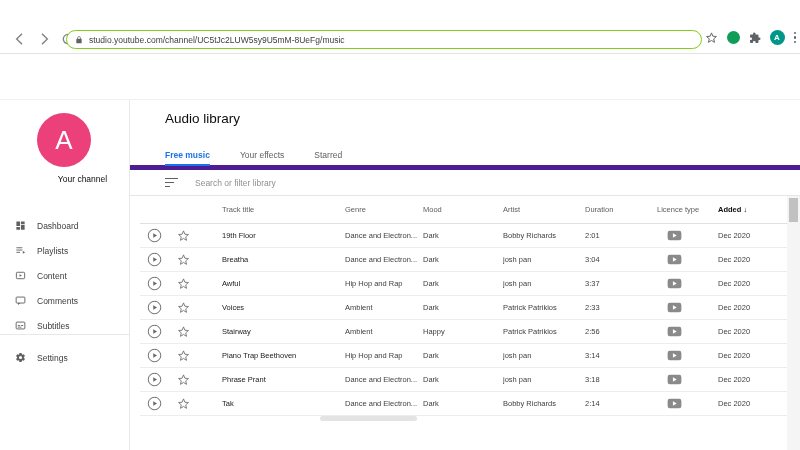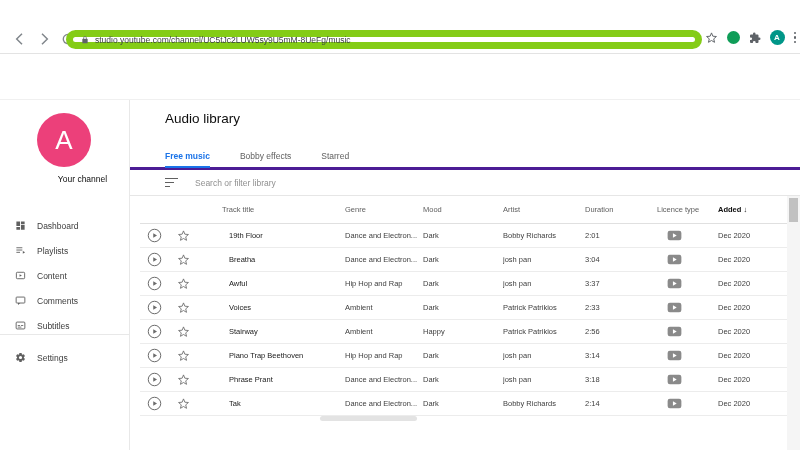--- a/index.html
+++ b/index.html
@@ -6,21 +6,21 @@
   html,body { width:800px; height:450px; overflow:hidden; background:#fff;
     font-family:"Liberation Sans", sans-serif; -webkit-font-smoothing:antialiased; }
   .screen { position:relative; width:800px; height:450px; background:#fff; }
 
   
   .chrome { position:absolute; left:0; top:0; width:800px; height:54px; background:#fff;
     border-bottom:1px solid #e3e3e3; }
   .nav-ic { position:absolute; top:31px; width:16px; height:16px; color:#80868b; }
   .nav-ic svg { width:16px; height:16px; display:block; }
   .urlbar { position:absolute; left:66px; top:30px; width:636px; height:19px;
-    border:7px solid #84cc16; border-radius:10px; background:#fff;
+    border:1px solid #84cc16; border-radius:10px; background:#fff;
     display:flex; align-items:center; padding:0 8px; }
   .urlbar svg { width:8px; height:8px; margin-right:6px; flex:0 0 auto; }
   .url-text { font-size:8.5px; color:#3c4043; white-space:nowrap; overflow:hidden; }
   .chrome-right { position:absolute; right:4px; top:30px; display:flex; align-items:center; gap:9px; }
   .chrome-right svg { display:block; }
   .ext-circle { width:13px; height:13px; border-radius:50%; background:#0f9d58; }
   .chrome-avatar { width:15px; height:15px; border-radius:50%; background:#009688;
     color:#fff; font-size:8px; font-weight:bold; display:flex; align-items:center; justify-content:center; }
   .dots { display:flex; flex-direction:column; gap:2px; }
   .dots i { width:2.5px; height:2.5px; border-radius:50%; background:#5f6368; display:block; }
@@ -58,41 +58,41 @@
     font-size:8.5px; color:#0d0d0d;padding-left:35px; }
   .menu { position:absolute; left:0; top:106px; width:129px; }
   .menu-item { height:25px; display:flex; align-items:flex-end; padding-left:15px; cursor:pointer; }
   .menu-item svg { width:11px; height:11px; flex:0 0 auto; }
   .menu-item span.lbl { margin-left:11px; font-size:8.5px; color:#3c3c3c; }
   .menu-divider { height:1px; background:#e8e8e8; margin:3px 0; }
 
   
   .content { position:absolute; left:130px; top:100px; width:670px; height:350px; background:#fff; }
   .page-title { position:absolute; left:35px; top:11px; font-size:13.5px; font-weight:500; color:#0d0d0d; }
-  .tabbar { position:absolute; left:0; top:45px; width:670px; height:25px; border-bottom:3px solid #4c1d95;
+  .tabbar { position:absolute; left:0; top:45px; width:670px; height:25px; border-bottom:5px solid #4c1d95;
     display:flex; align-items:stretch; padding-left:35px; }
   .tab { display:flex; align-items:center; margin-right:30px; font-size:8.5px; font-weight:500;
     color:#606060; border-bottom:2.5px solid transparent; margin-bottom:-1px; cursor:pointer; }
   .tab.active { color:#1a73e8; border-bottom-color:#1a73e8; font-weight:bold; }
   .filterrow { position:absolute; left:0; top:70px; width:670px; height:26px; border-bottom:1px solid #e6e6e6;
     display:flex; align-items:center; padding-left:35px; }
   .filter-ic { width:13px; display:flex; flex-direction:column; gap:2.5px; margin-right:17px; }
   .filter-ic i { display:block; height:1.4px; background:#606060; }
   .filter-ic i:nth-child(1){ width:13px; } .filter-ic i:nth-child(2){ width:9px; } .filter-ic i:nth-child(3){ width:5px; }
   .filter-ph { font-size:8.5px; color:#8f8f8f; }
 
   .tgrid { display:grid; grid-template-columns:28px 30px 24px 123px 78px 80px 82px 72px 61px 70px;
     align-items:center; margin-left:10px; width:648px; }
   .thead { position:absolute; left:0; top:96px; height:28px; border-bottom:1px solid #e0e0e0; }
   .thead .hc { font-size:7.5px; color:#606060; font-weight:500; }
   .thead .hc.sorted { color:#0d0d0d; font-weight:bold; }
   .rows { position:absolute; left:0; top:124px; }
   .trow { height:24px; border-bottom:1px solid #ececec; cursor:default; }
   .cell { font-size:7.5px; color:#404040; white-space:nowrap; overflow:hidden; }
-  .cell.title { color:#191919;margin-left:7px; }
+  .cell.title { color:#191919; }
   .icbtn { display:flex; align-items:center; justify-content:center; cursor:pointer; }
   .icbtn svg { display:block; }
   .lic svg { width:15px; height:11px; margin-left:10px; display:block; }
 
   
   .vscroll { position:absolute; left:657px; top:96px; width:13px; height:324px; background:#f5f5f5; }
   .vthumb { position:absolute; left:2px; top:2px; width:9px; height:24px; background:#c1c1c1; }
   .hthumb { position:absolute; left:190px; top:316px; width:97px; height:5px; background:#e3e3e3; border-radius:3px; }
 </style>
 </head>
@@ -216,21 +216,21 @@
         <span class="lbl">Settings</span>
       </div>
     </div>
   </div>
 
   <div class="content">
     <div class="page-title">Audio library</div>
 
     <div class="tabbar">
       <span class="tab active">Free music</span>
-      <span class="tab">Bobby effects</span>
+      <span class="tab">Your effects</span>
       <span class="tab">Starred</span>
     </div>
 
     <div class="filterrow">
       <span class="filter-ic">
           <i></i>
           <i></i>
           <i></i>
         </span>
       <span class="filter-ph">Search or filter library</span>

